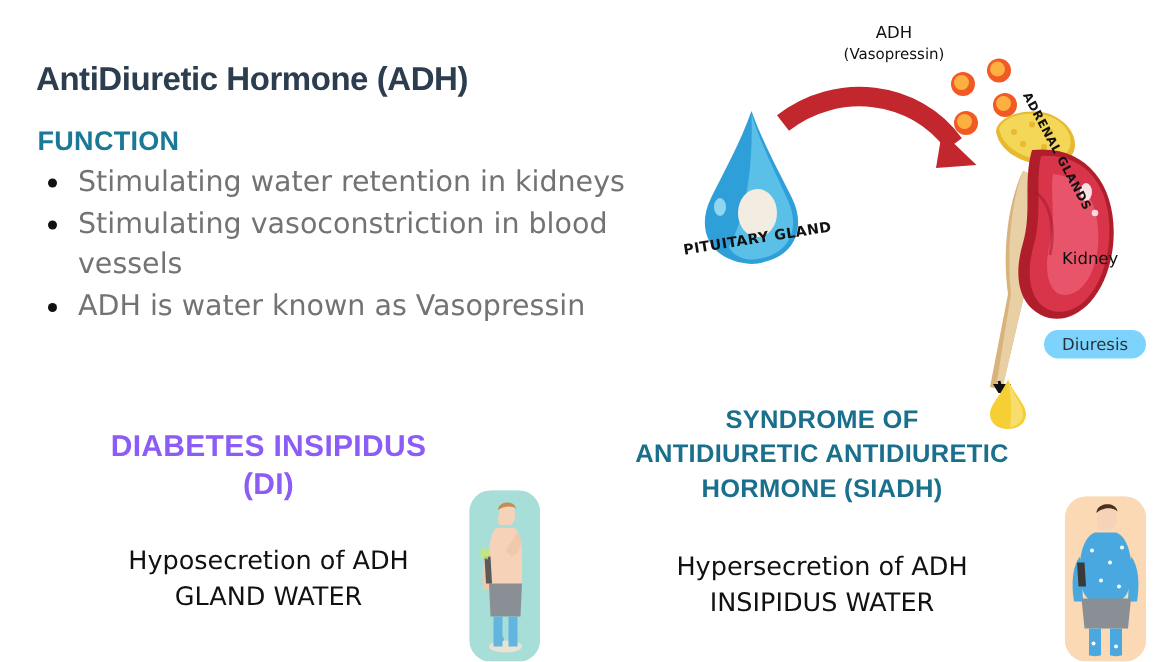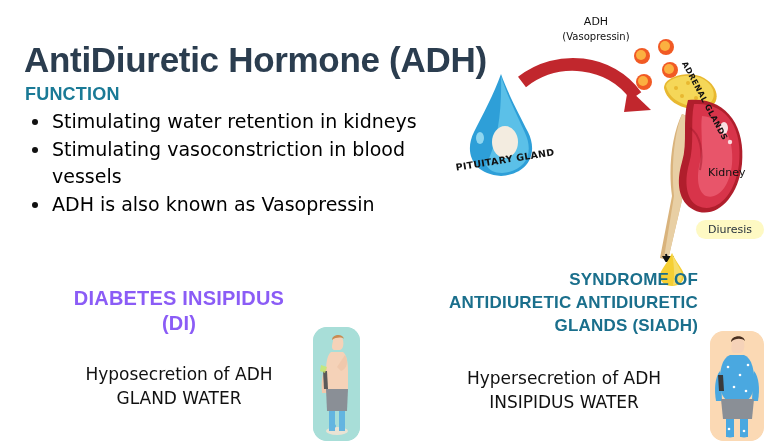--- a/index.html
+++ b/index.html
@@ -2,26 +2,26 @@
 <html><head>
 <meta charset="utf-8">
 <style>
   html,body{margin:0;padding:0;background:#fff;}
   body{width:784px;height:441px;position:relative;overflow:hidden;
        font-family:"DejaVu Sans", sans-serif;}
   .root{position:absolute;inset:0;background:#ffffff;}
 
   
   .title{position:absolute;left:24px;top:40px;font-family:"Liberation Sans",sans-serif;
-         font-size:35px;font-weight:bold;color:#2b3d4f;letter-spacing:-0.3px;white-space:nowrap;}
+         font-size:22px;font-weight:bold;color:#2b3d4f;letter-spacing:-0.3px;white-space:nowrap;}
   .function-label{position:absolute;left:25px;top:84px;font-family:"Liberation Sans",sans-serif;
          font-size:18px;font-weight:bold;color:#1a7a96;letter-spacing:0.2px;}
   .bullets{position:absolute;left:24px;top:108px;width:420px;margin:0;padding:0;list-style:none;}
   .bullets li{position:relative;padding-left:28px;font-family:"DejaVu Sans",sans-serif;
-         font-size:19px;line-height:27px;color:#000000;margin-bottom:1px;}
+         font-size:19px;line-height:27px;color:#737373;margin-bottom:1px;}
   .bullets li .dot{position:absolute;left:8px;top:11px;width:6px;height:6px;border-radius:50%;
          background:#111;}
 
   
   .diagram{position:absolute;left:440px;top:14px;width:344px;height:270px;}
   .adh-label{position:absolute;left:96px;top:0;width:120px;text-align:center;
         font-family:"DejaVu Sans",sans-serif;font-size:11px;color:#111;line-height:15px;}
   .adh-label .l2{font-size:10px;}
 
   .pituitary{position:absolute;left:18px;top:58px;width:86px;height:108px;}
@@ -31,36 +31,36 @@
 
   .arrow-svg{position:absolute;left:78px;top:38px;width:150px;height:78px;}
   .dots-svg{position:absolute;left:190px;top:22px;width:62px;height:62px;}
   .kidney-svg{position:absolute;left:198px;top:58px;width:130px;height:190px;}
   .adrenal-label{position:absolute;left:248px;top:46px;font-family:"DejaVu Sans",sans-serif;
         font-size:8px;font-weight:bold;color:#111;letter-spacing:0.4px;
         transform:rotate(62deg);transform-origin:left top;white-space:nowrap;}
   .kidney-label{position:absolute;left:268px;top:152px;font-family:"DejaVu Sans",sans-serif;
         font-size:11px;color:#111;}
 
-  .diuresis-badge{position:absolute;left:256px;top:206px;background:#fef9c3;color:#27323d;
+  .diuresis-badge{position:absolute;left:256px;top:206px;background:#7dd3fc;color:#27323d;
         font-family:"DejaVu Sans",sans-serif;font-size:11px;padding:3px 12px;border-radius:11px;
         white-space:nowrap;}
   .droplet{position:absolute;left:219px;top:238px;width:26px;height:34px;}
 
   
   .di-heading{position:absolute;left:34px;top:286px;width:290px;text-align:center;
         font-family:"Liberation Sans",sans-serif;font-size:20px;font-weight:bold;color:#8b5cf6;
         line-height:25px;letter-spacing:0.2px;}
   .di-body{position:absolute;left:34px;top:362px;width:290px;text-align:center;
         font-family:"DejaVu Sans",sans-serif;font-size:17px;color:#111;line-height:24px;}
 
-  .siadh-heading{position:absolute;left:398px;top:268px;width:300px;text-align:right;
+  .siadh-heading{position:absolute;left:398px;top:268px;width:300px;text-align:center;
         font-family:"Liberation Sans",sans-serif;font-size:17px;font-weight:bold;color:#1a6f8c;
         line-height:23px;letter-spacing:0.2px;}
-  .siadh-body{position:absolute;left:414px;top:366px;width:300px;text-align:center;
+  .siadh-body{position:absolute;left:398px;top:366px;width:300px;text-align:center;
         font-family:"DejaVu Sans",sans-serif;font-size:17px;color:#111;line-height:24px;}
 
   
   .fig{position:absolute;border-radius:14px;overflow:hidden;}
   .fig-di{left:313px;top:327px;width:47px;height:114px;background:#a8ded8;}
   .fig-siadh{left:710px;top:331px;width:54px;height:110px;background:#fbd9b4;}
 </style>
 </head>
 <body>
 
@@ -73,21 +73,21 @@
     <li>
       <span class="dot"></span>
       <span>Stimulating water retention in kidneys</span>
     </li>
     <li>
       <span class="dot"></span>
       <span>Stimulating vasoconstriction in blood vessels</span>
     </li>
     <li>
       <span class="dot"></span>
-      <span>ADH is also known as Vasopressin</span>
+      <span>ADH is water known as Vasopressin</span>
     </li>
   </ul>
 
   <div class="diagram">
 
     <div class="adh-label">
       <div>ADH</div>
       <div class="l2">(Vasopressin)</div>
     </div>
 
@@ -170,21 +170,21 @@
     <path d="M26 84 L32 84 L32 104 L26 104 Z" fill="#63b5e0"></path>
     <path d="M10 44 L14 44 L15 62 L11 62 Z" fill="#5a5a5a"></path>
     <path d="M8 38 L14 40 L12 46 L7 44 Z" fill="#c8e86a" opacity="0.8"></path>
     <ellipse cx="20" cy="99" rx="3" ry="2" fill="#63b5e0"></ellipse>
     <ellipse cx="29" cy="99" rx="3" ry="2" fill="#63b5e0"></ellipse>
   </svg>
 
   <div class="siadh-heading">
     <div>SYNDROME OF</div>
     <div>ANTIDIURETIC ANTIDIURETIC</div>
-    <div>GLANDS (SIADH)</div>
+    <div>HORMONE (SIADH)</div>
   </div>
   <div class="siadh-body">
     <div>Hypersecretion of ADH</div>
     <div>INSIPIDUS WATER</div>
   </div>
 
   <svg class="fig fig-siadh" viewBox="0 0 54 110">
     <rect x="0" y="0" width="54" height="110" rx="14" fill="#fbd9b4"></rect>
     <path d="M22 12 C21 6 33 5 34 11 C35 17 34 21 30 22 L24 22 C21 21 21 17 22 12 Z" fill="#f5d2b8"></path>
     <path d="M21 11 C21 4 34 3 35 10 C32 7 25 7 21 11 Z" fill="#4a3020"></path>

